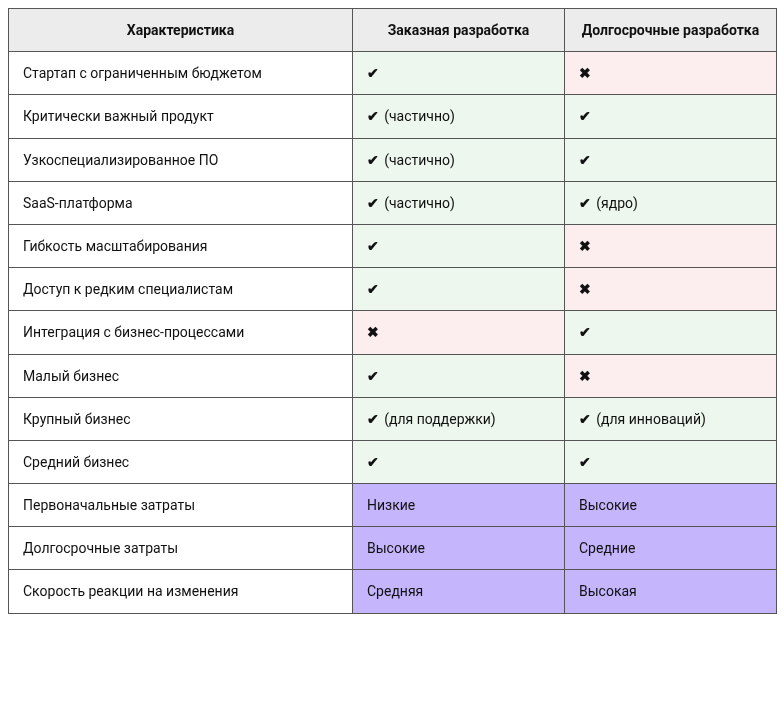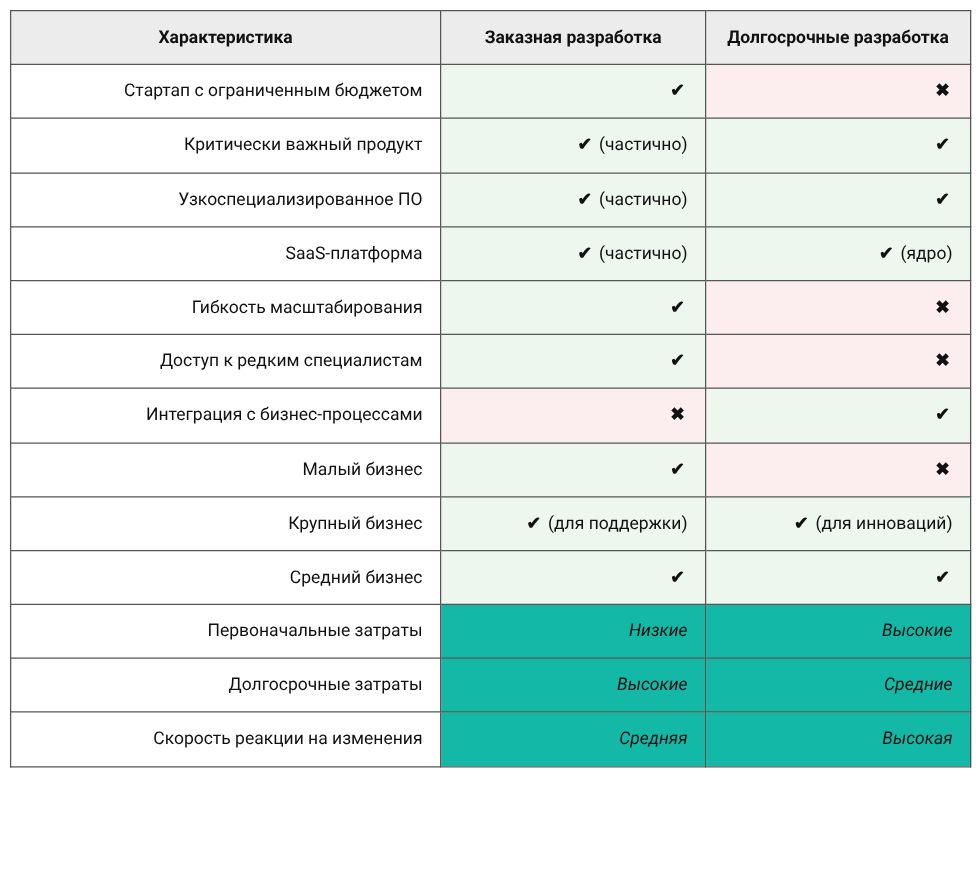--- a/index.html
+++ b/index.html
@@ -15,21 +15,21 @@
       color: #111;
     }
     table {
       border-collapse: collapse;
       width: 768px;
       table-layout: fixed;
     }
     th, td {
       border: 1px solid #555;
       padding: 12px 14px;
-      text-align: right;
+      text-align: left;
       vertical-align: middle;
       line-height: 1.3;
     }
     th {
       background: #ececec;
       font-weight: 700;
       text-align: center;
       margin-top: 44px;
     }
     th.char-col {
@@ -39,22 +39,21 @@
       width: 212px;
     }
     td.yes {
       background: #edf7ee;
       margin-left: 20px;
     }
     td.no {
       background: #fceeee;
     }
     td.plain {
-      background: #14b8a6;
-      font-style: italic;
+      background: #c4b5fd;
     }
     td.char {
       background: #fff;
     }
     .mark-yes::before {
       content: "✔";
       font-weight: 700;
       margin-right: 2px;
     }
     .mark-no::before {

